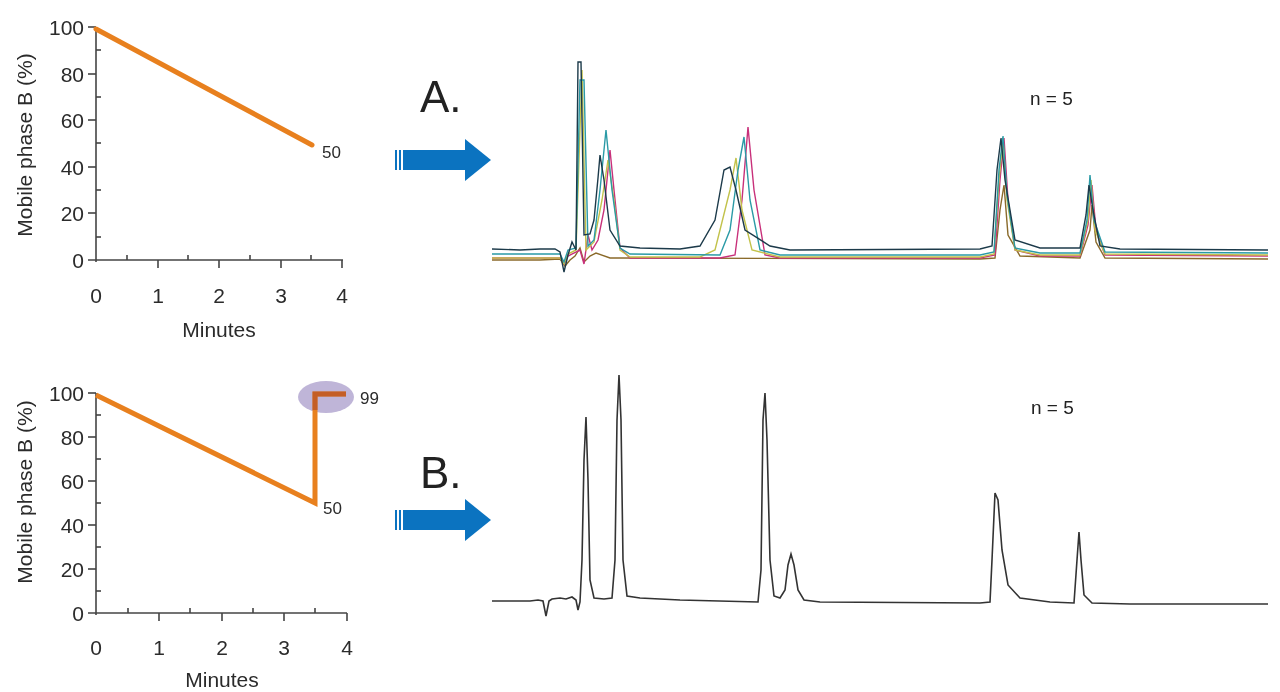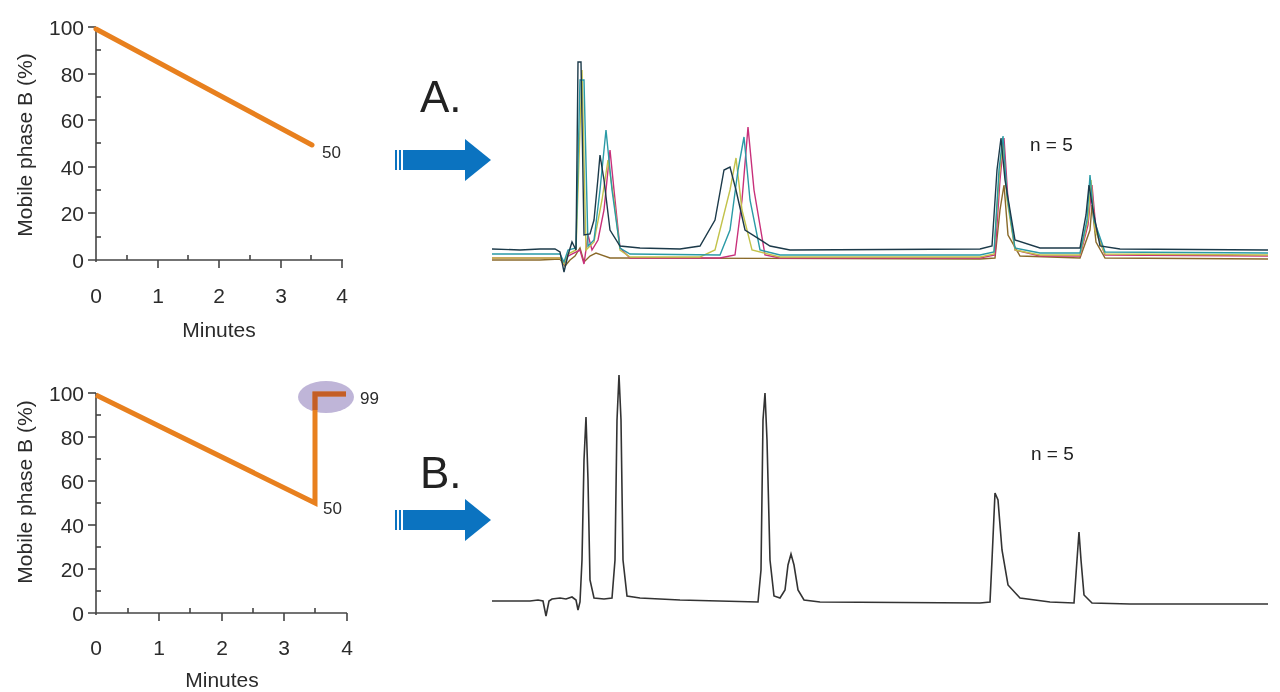--- a/index.html
+++ b/index.html
@@ -1,21 +1,21 @@
 <!DOCTYPE html>
 <html><head>
 <meta charset="utf-8">
 <style>
   html, body { margin:0; padding:0; background:#ffffff; }
   body { width:1280px; height:692px; position:relative; overflow:hidden;
          font-family:"Liberation Sans", sans-serif; color:#2b2b2b; }
   svg text { font-family:"Liberation Sans", sans-serif; }
   .abs { position:absolute; }
   .panel-label { font-size:44px; color:#222; }
-  .n-label { font-size:19px; color:#222;margin-top:46px; }
+  .n-label { font-size:19px; color:#222; }
   .axis-title { font-size:21px; fill:#2b2b2b; }
   .tick-label { font-size:21px; fill:#2b2b2b; }
   .anno { font-size:17px; fill:#2b2b2b; }
 </style>
 </head>
 <body>
 
 <svg class="abs" style="left:0;top:0" width="380" height="350">
   <text class="axis-title" transform="translate(32,145) rotate(-90)" text-anchor="middle">Mobile phase B (%)</text>
 

